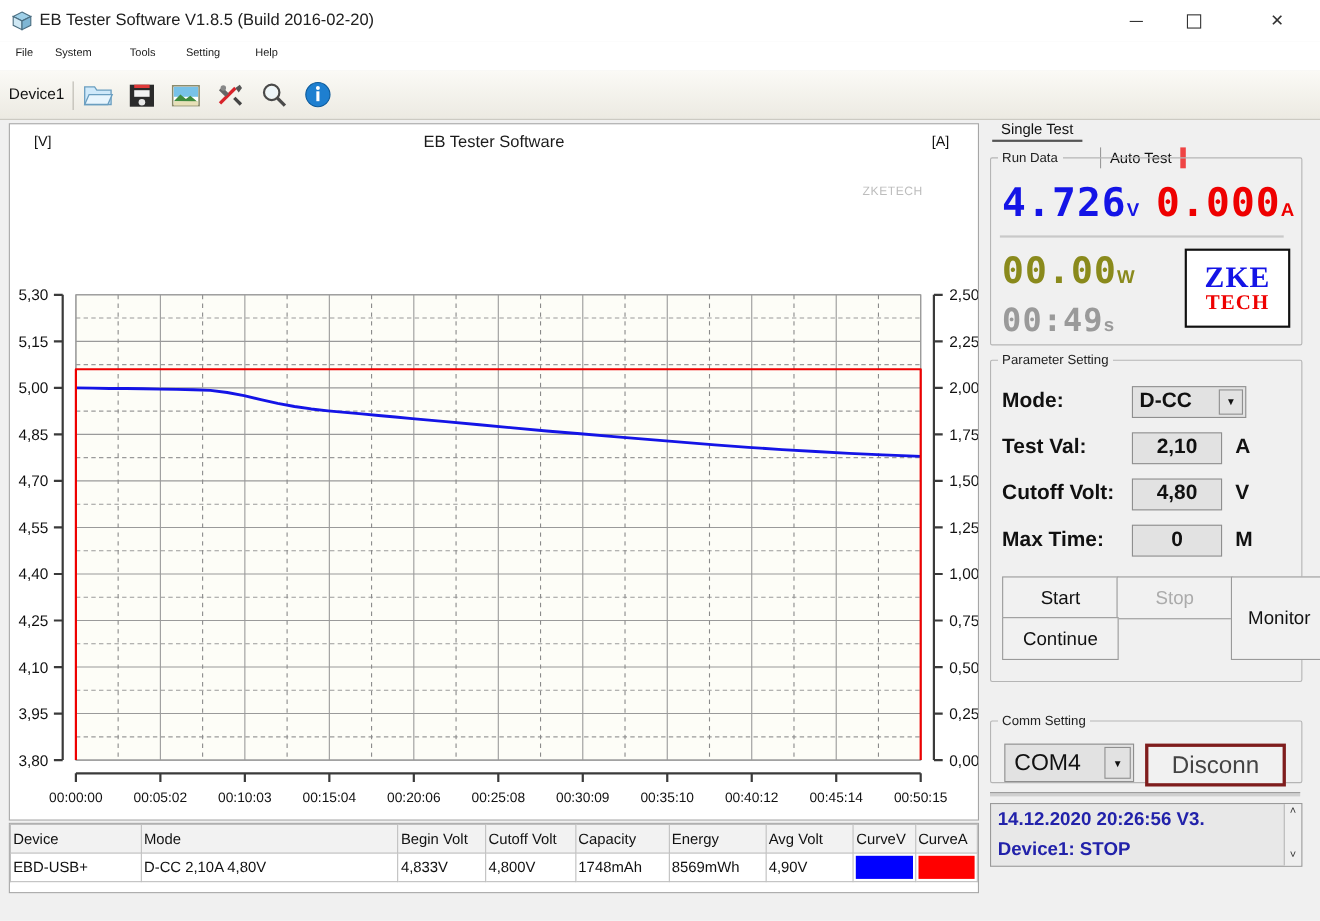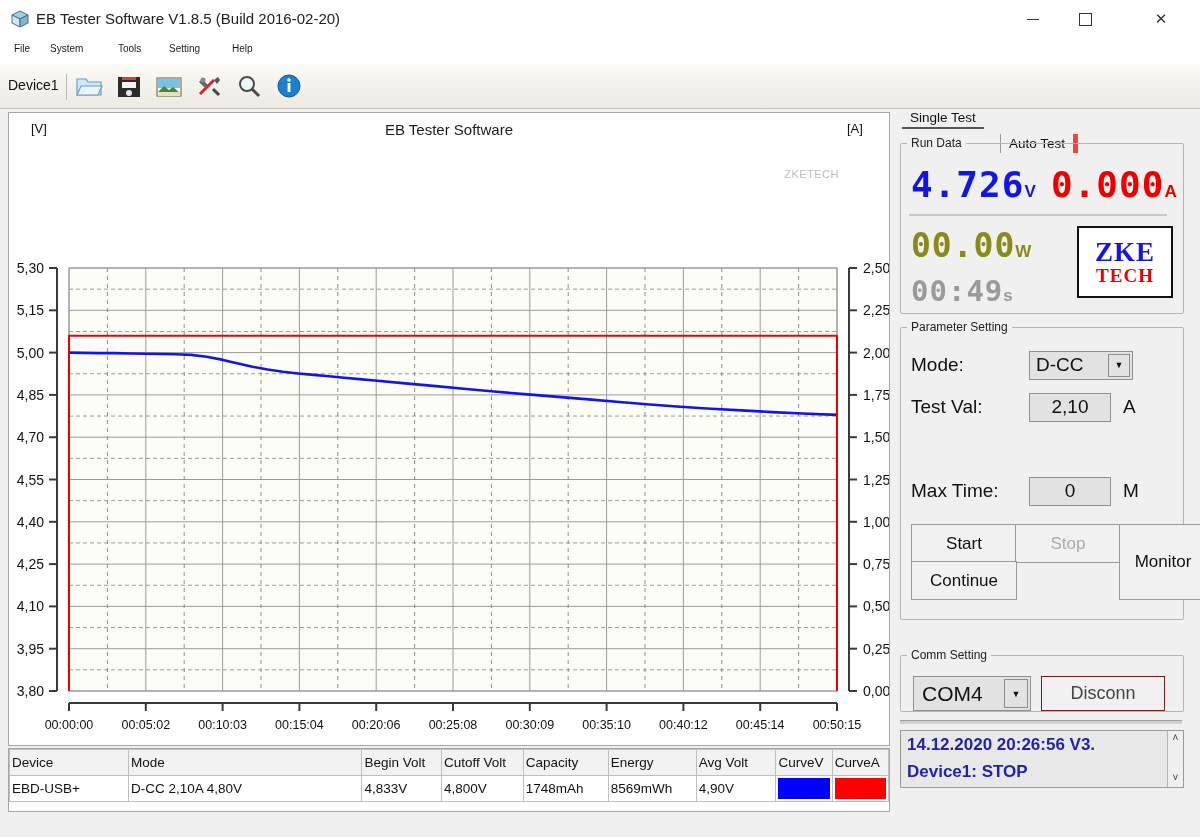--- a/index.html
+++ b/index.html
@@ -67,21 +67,21 @@
   .lcd-w{left:10px;top:76px;font-size:33px;color:#8a8a1c;}
   .lcd-t{left:10px;top:124px;font-size:29px;color:#9a9a9a;}
   .u{font-size:17px;font-weight:bold;font-family:"Liberation Sans",sans-serif;}
   .hline{position:absolute;left:8px;top:64px;width:258px;height:2px;background:#c9c9c9;}
   .zke{position:absolute;left:176px;top:76px;width:92px;height:68px;background:#fff;border:2px solid #111;
        display:flex;flex-direction:column;align-items:center;justify-content:center;}
   .zke .z1{font-family:"Liberation Serif",serif;font-weight:bold;font-size:27px;color:#1414e6;line-height:1;letter-spacing:1px;}
   .zke .z2{font-family:"Liberation Serif",serif;font-weight:bold;font-size:19px;color:#ee0000;line-height:1;letter-spacing:1px;}
 
   .grp-param{left:4px;top:212px;width:282px;height:298px;}
-  .prow{position:absolute;left:10px;width:262px;height:38px;display:flex;align-items:center;}
+  .prow{position:absolute;left:10px;width:262px;height:38px;display:flex;align-items:center;font-weight:bold;}
   .plabel{width:118px;font-size:19px;color:#111;}
   .pfield{width:80px;height:27px;background:#e2e2e2;border:1px solid #8f8f8f;
           display:flex;align-items:center;justify-content:center;font-size:19px;color:#111;}
   .pfield.combo{justify-content:flex-start;padding-left:6px;position:relative;width:96px;}
   .combo-arrow{position:absolute;right:2px;top:2px;width:20px;height:21px;background:#e2e2e2;border:1px solid #8f8f8f;
                display:flex;align-items:center;justify-content:center;font-size:9px;color:#111;}
   .punit{margin-left:12px;font-size:19px;color:#111;}
   .btnbox{position:absolute;left:10px;top:190px;width:264px;height:74px;}
   .bt{position:absolute;background:#f1f1f1;border:1px solid #9a9a9a;display:flex;align-items:center;justify-content:center;font-size:17px;color:#111;}
   .bt.dis{color:#ababab;}
@@ -89,22 +89,22 @@
   .bt.stop{left:104px;top:0;width:104px;height:37px;}
   .bt.cont{left:0;top:37px;width:104px;height:37px;}
   .bt.adj{left:104px;top:37px;width:104px;height:37px;}
   .bt.mon{left:208px;top:0;width:86px;height:74px;}
 
   .grp-comm{left:4px;top:540px;width:282px;height:62px;}
   .comm-sel{position:absolute;left:12px;top:14px;width:108px;height:33px;background:#e2e2e2;border:1px solid #8f8f8f;
             display:flex;align-items:center;padding-left:8px;font-size:21px;color:#111;position:relative;}
   .comm-arrow{position:absolute;right:2px;top:2px;width:22px;height:27px;background:#e2e2e2;border:1px solid #8f8f8f;
               display:flex;align-items:center;justify-content:center;font-size:9px;}
-  .comm-btn{position:absolute;left:140px;top:14px;width:122px;height:33px;background:#f1f1f1;border:1px solid #7f1d1d;
-            display:flex;align-items:center;justify-content:center;font-size:18px;color:#444;text-align:right;}
+  .comm-btn{position:absolute;left:140px;top:14px;width:122px;height:33px;background:#f1f1f1;border:3px solid #7f1d1d;
+            display:flex;align-items:center;justify-content:center;font-size:22px;color:#444;text-align:right;}
 
   .logdiv{position:absolute;left:4px;top:612px;width:282px;height:3px;background:#d0d0d0;border-top:1px solid #9e9e9e;}
   .logbox{position:absolute;left:4px;top:622px;width:282px;height:56px;background:#e8e8e8;border:1px solid #9a9a9a;overflow:hidden;}
   .logline{font-size:17px;color:#2222aa;font-weight:bold;padding-left:6px;line-height:27px;white-space:nowrap;}
   .scroll{position:absolute;right:0;top:0;width:15px;height:100%;background:#efefef;border-left:1px solid #b5b5b5;}
   .scroll div{position:absolute;left:0;width:15px;height:14px;text-align:center;font-size:10px;color:#333;}
   .scroll .up{top:1px;} .scroll .dn{bottom:1px;}
 </style>
 </head>
 <body>
@@ -369,20 +369,25 @@
           <span class="combo-arrow">▼</span>
         </div>
       </div>
 
       <div class="prow" style="top:54px">
         <div class="plabel">Test Val:</div>
         <div class="pfield">2,10</div>
         <div class="punit">A</div>
       </div>
 
+      <div class="prow" style="top:96px">
+        <div class="plabel">Cutoff Volt:</div>
+        <div class="pfield">4,80</div>
+        <div class="punit">V</div>
+      </div>
 
       <div class="prow" style="top:138px">
         <div class="plabel">Max Time:</div>
         <div class="pfield">0</div>
         <div class="punit">M</div>
       </div>
 
       <div class="btnbox">
         <div class="bt start">Start</div>
         <div class="bt stop dis">Stop</div>

